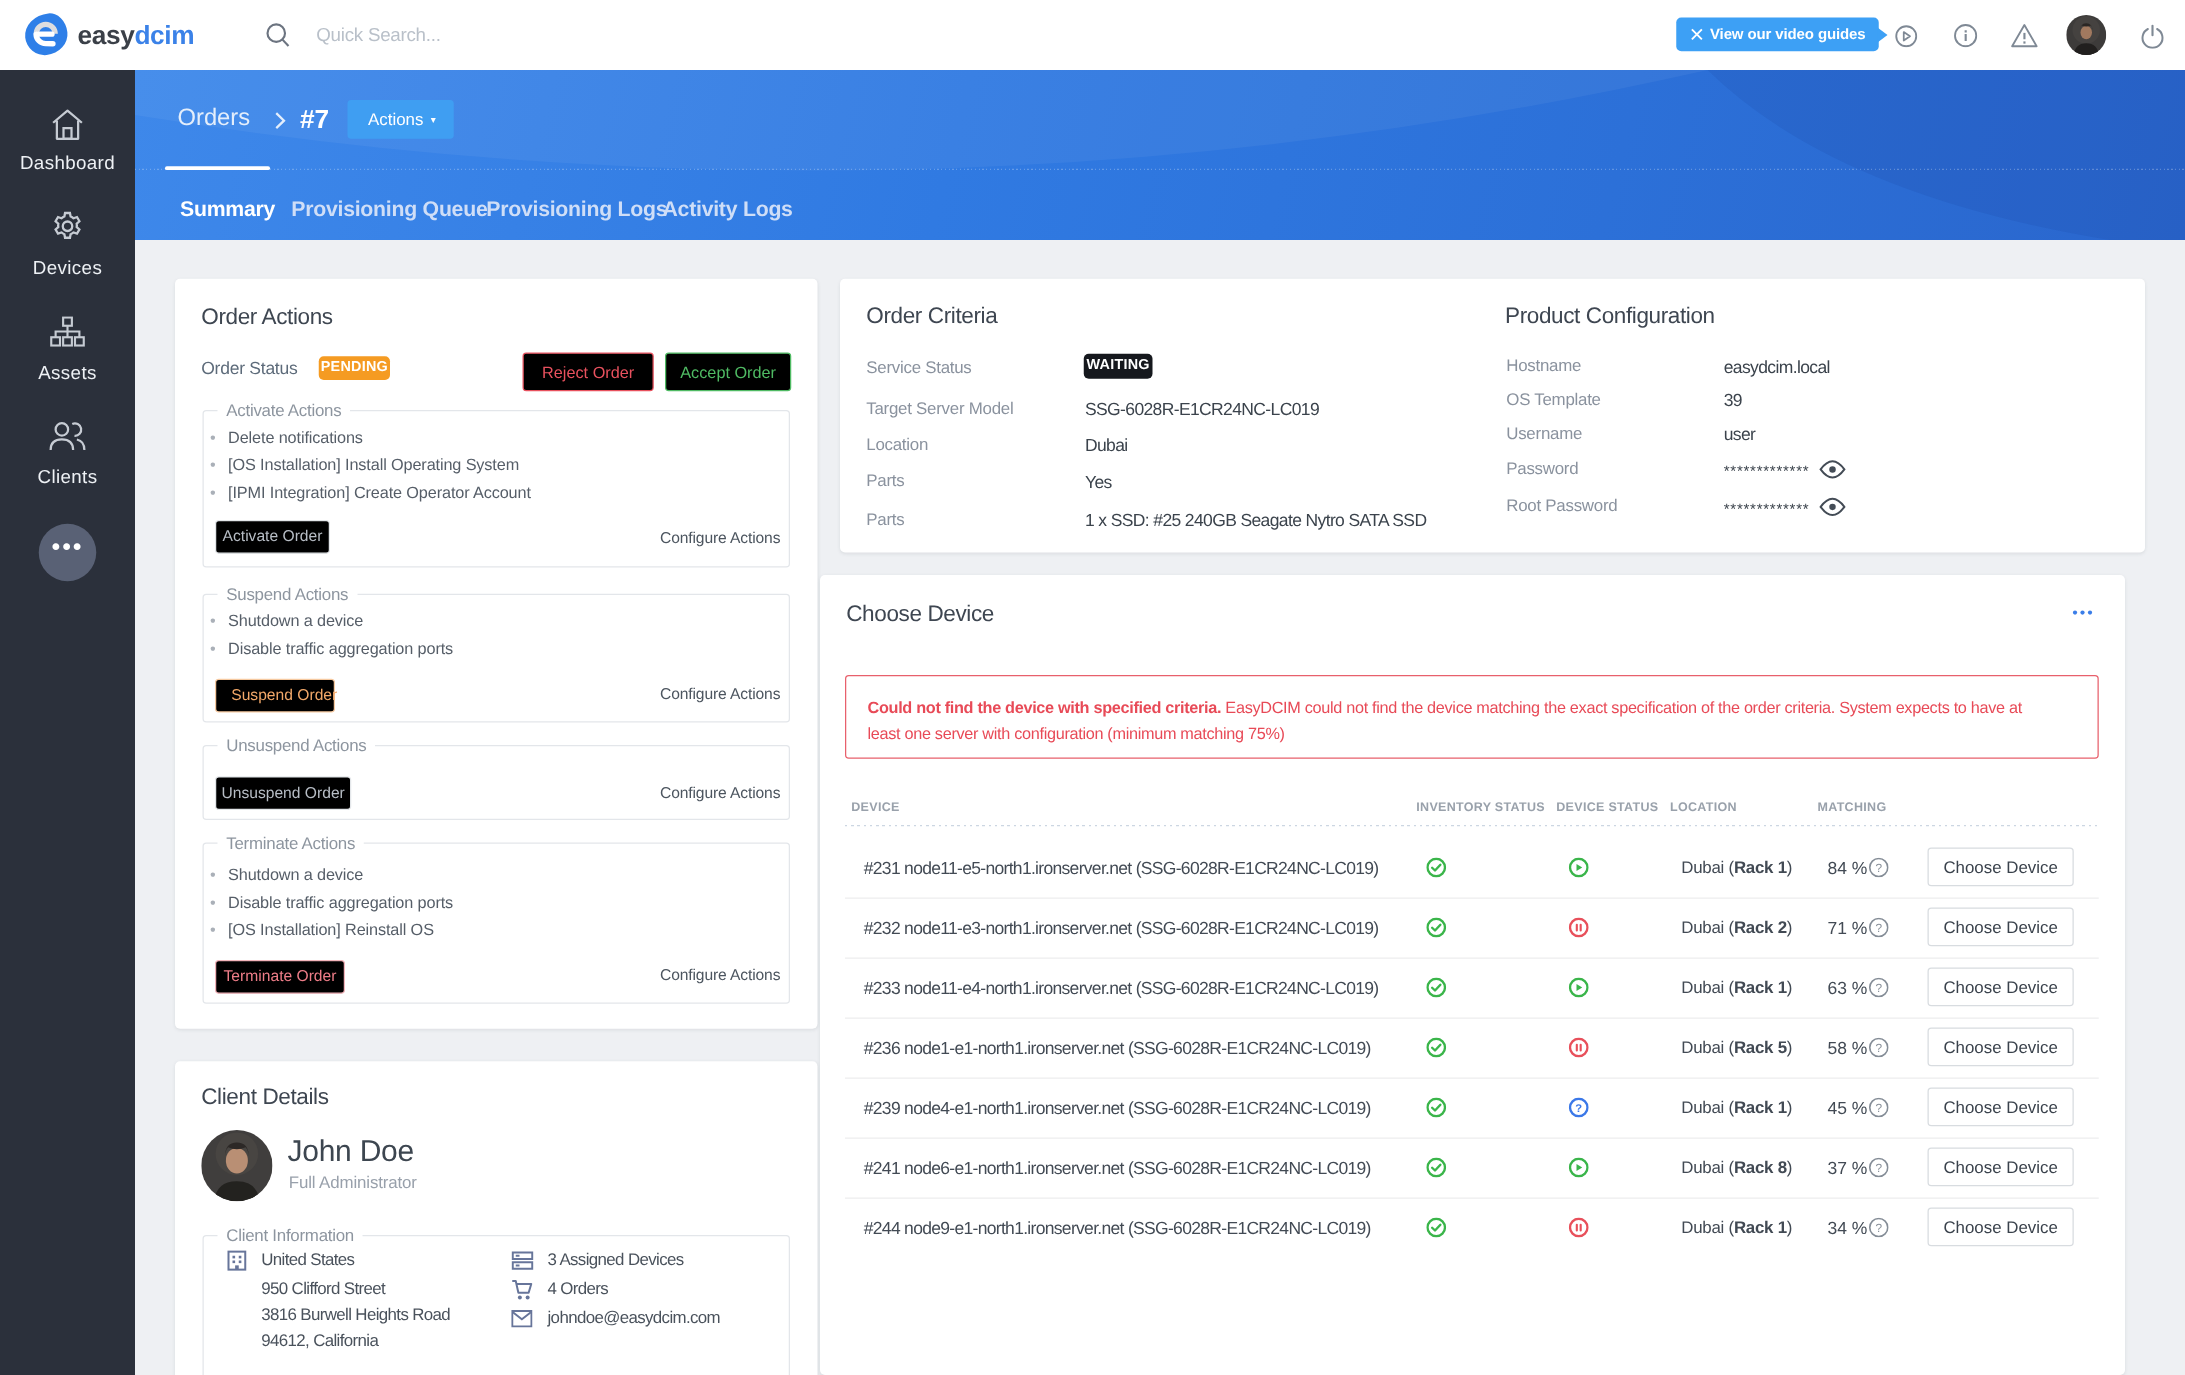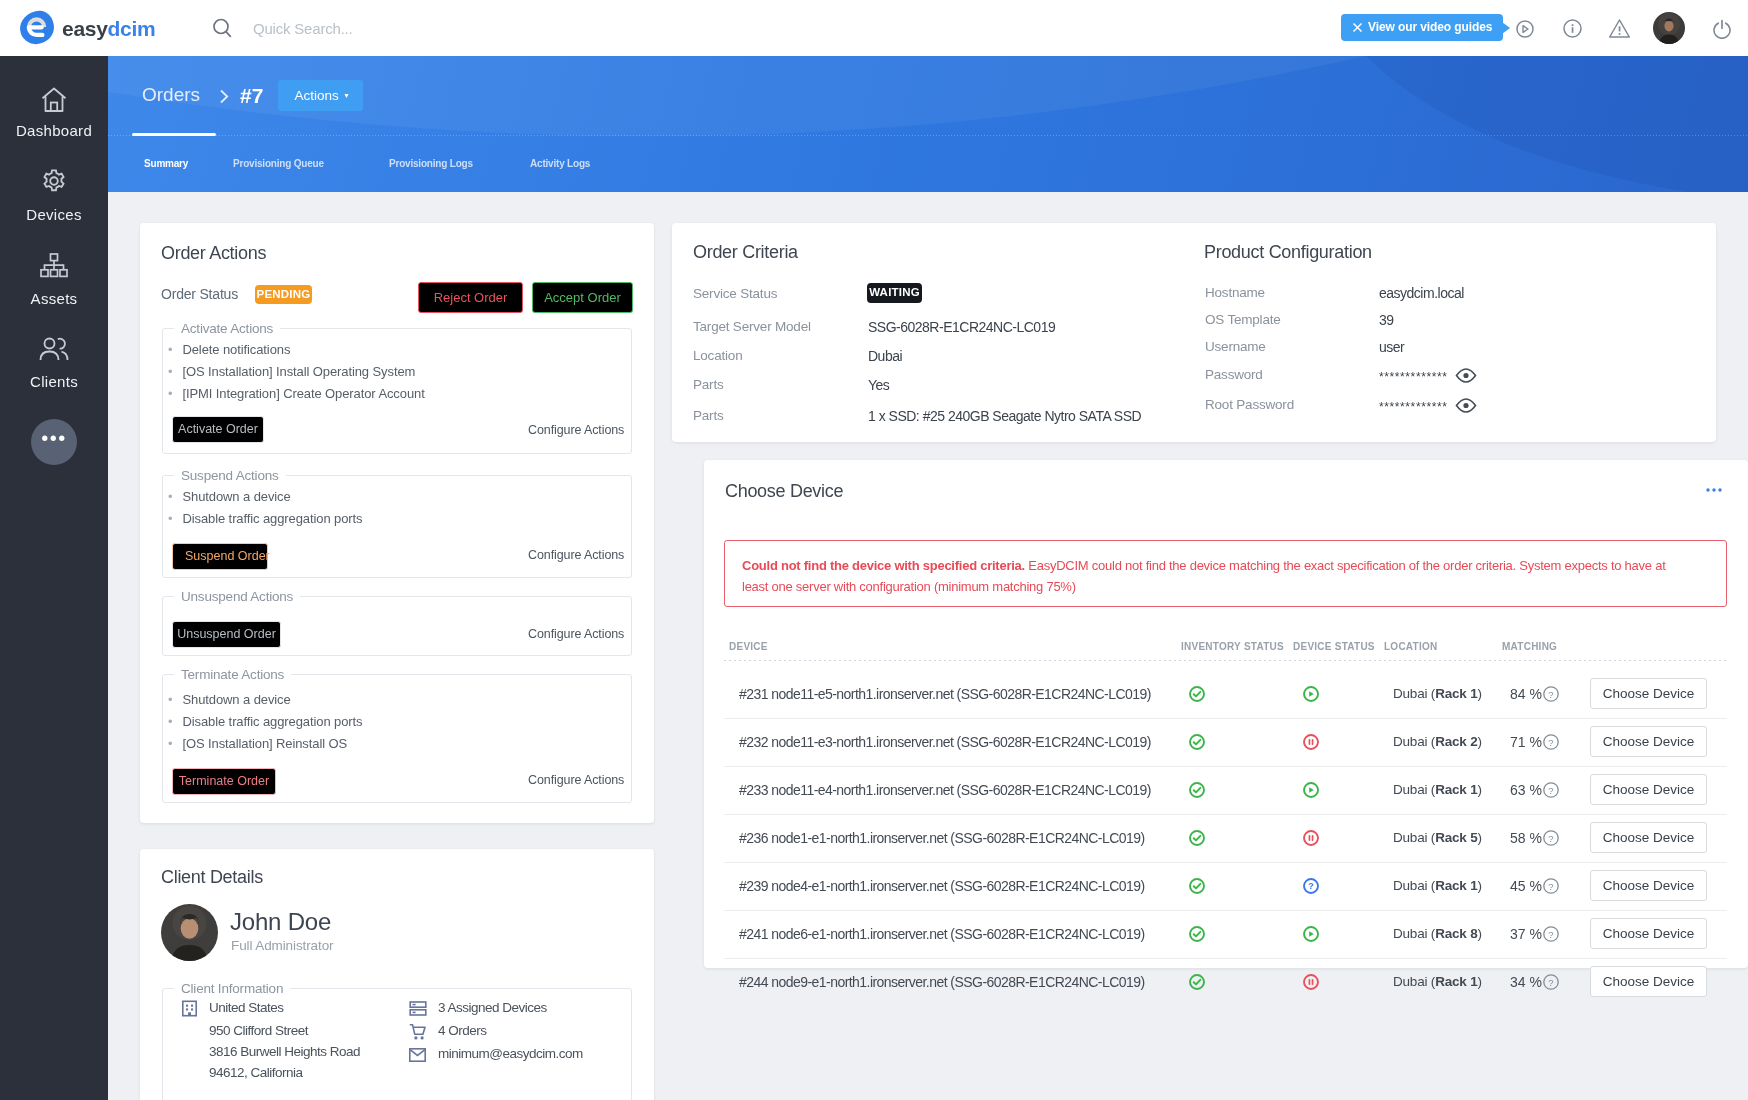--- a/index.html
+++ b/index.html
@@ -28,21 +28,21 @@
   #dots span { position:absolute; width:46px; text-align:center; top:8px; font-size:20px; letter-spacing:1.5px; color:#fff; }
 
   
   #bluehead { position:absolute; left:108px; top:56px; width:1640px; height:136px; overflow:hidden;
     background:linear-gradient(104deg,#3e88ea 0%, #307ae2 40%, #2c70d8 72%, #2a66cd 100%); }
   #actionsbtn { position:absolute; left:170px; top:24px; width:85px; height:31px; background:#3f9ef2;
      border-radius:3px; color:#fff; font-size:13.5px; text-align:center; line-height:31px; }
   #tabline { position:absolute; left:0px; top:79px; width:1640px; height:1px;
      background:repeating-linear-gradient(to right, rgba(255,255,255,.25) 0 1px, transparent 1px 3px); }
   #tabind { position:absolute; left:24px; top:77px; width:84px; height:3px; background:#fff; border-radius:2px; }
-  .tab { position:absolute; top:102px; font-size:10px; color:#cfdef7; font-weight:bold; letter-spacing:-0.2px; }
+  .tab { position:absolute; top:102px; font-size:17px; color:#cfdef7; font-weight:bold; letter-spacing:-0.2px; }
 
   
   .card { position:absolute; background:#fff; border-radius:4px; box-shadow:0 1px 3px rgba(45,55,70,0.10); }
   .ctitle { position:absolute; font-size:18px; color:#3e4651; letter-spacing:-0.3px; }
   .fset { position:absolute; border:1px solid #e3e6ea; border-radius:3px; }
   .legend { position:absolute; top:-8px; left:11px; background:#fff; padding:0 7px; font-size:13.5px; color:#8d959f; letter-spacing:-0.2px; }
   .blt { position:absolute; font-size:13px; color:#565e68; letter-spacing:-0.1px; white-space:nowrap; }
   .blt:before { content:"\2022"; color:#aab0b8; margin-right:10px; font-size:13px; }
   .btn { position:absolute; border:1px solid; border-radius:3px; background:#000000; text-align:center;
      font-size:12.5px; white-space:nowrap; }
@@ -250,21 +250,21 @@
     <svg class="abs" style="left:269px;top:174px;" width="18" height="18" viewBox="0 0 18 18">
       <path d="M0.8 1.8 h2.8 l2.1 9.4 h8.2 l2.1-7 H4.6" fill="none" stroke="#67759a" stroke-width="1.6" stroke-linejoin="round"></path>
       <circle cx="6.9" cy="14.9" r="1.6" fill="#67759a"></circle>
       <circle cx="13.1" cy="14.9" r="1.6" fill="#67759a"></circle>
     </svg>
     <div class="val" style="left:298px;top:174px;font-size:13.5px;color:#4a525c;">4 Orders</div>
     <svg class="abs" style="left:269px;top:199px;" width="17" height="14" viewBox="0 0 17 14">
       <rect x="0.8" y="0.8" width="15.4" height="12.4" fill="none" stroke="#67759a" stroke-width="1.6"></rect>
       <path d="M1.3 1.8 L8.5 7.4 L15.7 1.8" fill="none" stroke="#67759a" stroke-width="1.6"></path>
     </svg>
-    <div class="val" style="left:298px;top:197px;font-size:13.5px;color:#4a525c;">minimum@easydcim.com</div>
+    <div class="val" style="left:298px;top:197px;font-size:13.5px;color:#4a525c;">johndoe@easydcim.com</div>
   </div>
 
   <div class="card" id="cardOC" style="left:672px;top:223px;width:1044px;height:219px;">
     <div class="ctitle" style="left:21px;top:19px;">Order Criteria</div>
     <div class="lbl" style="left:21px;top:63px;">Service Status</div>
     <div class="abs" style="left:195px;top:60px;width:55px;height:20px;background:#15181d;border-radius:4px;color:#fff;font-size:11.5px;font-weight:bold;text-align:center;line-height:19px;letter-spacing:0.2px;">WAITING</div>
     <div class="lbl" style="left:21px;top:96px;">Target Server Model</div>
     <div class="val" style="left:196px;top:96px;">SSG-6028R-E1CR24NC-LC019</div>
     <div class="lbl" style="left:21px;top:125px;">Location</div>
     <div class="val" style="left:196px;top:125px;">Dubai</div>
@@ -287,21 +287,21 @@
       <circle cx="11" cy="8.5" r="2.6" fill="#444c56"></circle>
     </svg>
     <div class="lbl" style="left:533px;top:174px;">Root Password</div>
     <div class="val" style="left:707px;top:177px;font-size:12px;letter-spacing:0.6px;">*************</div>
     <svg class="abs" style="left:783px;top:174px;" width="22" height="17" viewBox="0 0 22 17">
       <path d="M1.5 8.5 q9.5-13 19 0 q-9.5 13-19 0z" fill="none" stroke="#444c56" stroke-width="1.6"></path>
       <circle cx="11" cy="8.5" r="2.6" fill="#444c56"></circle>
     </svg>
   </div>
 
-  <div class="card" id="cardCH" style="left:704px;top:460px;width:1044px;height:508px;">
+  <div class="card" id="cardCH" style="left:656px;top:460px;width:1044px;height:640px;">
     <div class="ctitle" style="left:21px;top:21px;">Choose Device</div>
     <svg class="abs" style="left:1002px;top:28px;" width="16" height="4" viewBox="0 0 16 4">
       <circle cx="2" cy="2" r="1.7" fill="#3b7ee8"></circle>
         <circle cx="8" cy="2" r="1.7" fill="#3b7ee8"></circle>
         <circle cx="14" cy="2" r="1.7" fill="#3b7ee8"></circle>
     </svg>
 
     <div class="abs" style="left:20px;top:80px;width:1003px;height:67px;border:1px solid #e8606c;border-radius:3px;"></div>
     <div class="abs" style="left:38px;top:95px;width:965px;font-size:13px;color:#e84a57;line-height:21px;letter-spacing:-0.25px;white-space:nowrap;">
       <b>Could not find the device with specified criteria.</b> EasyDCIM could not find the device matching the exact specification of the order criteria. System expects to have at<br>least one server with configuration (minimum matching 75%)

